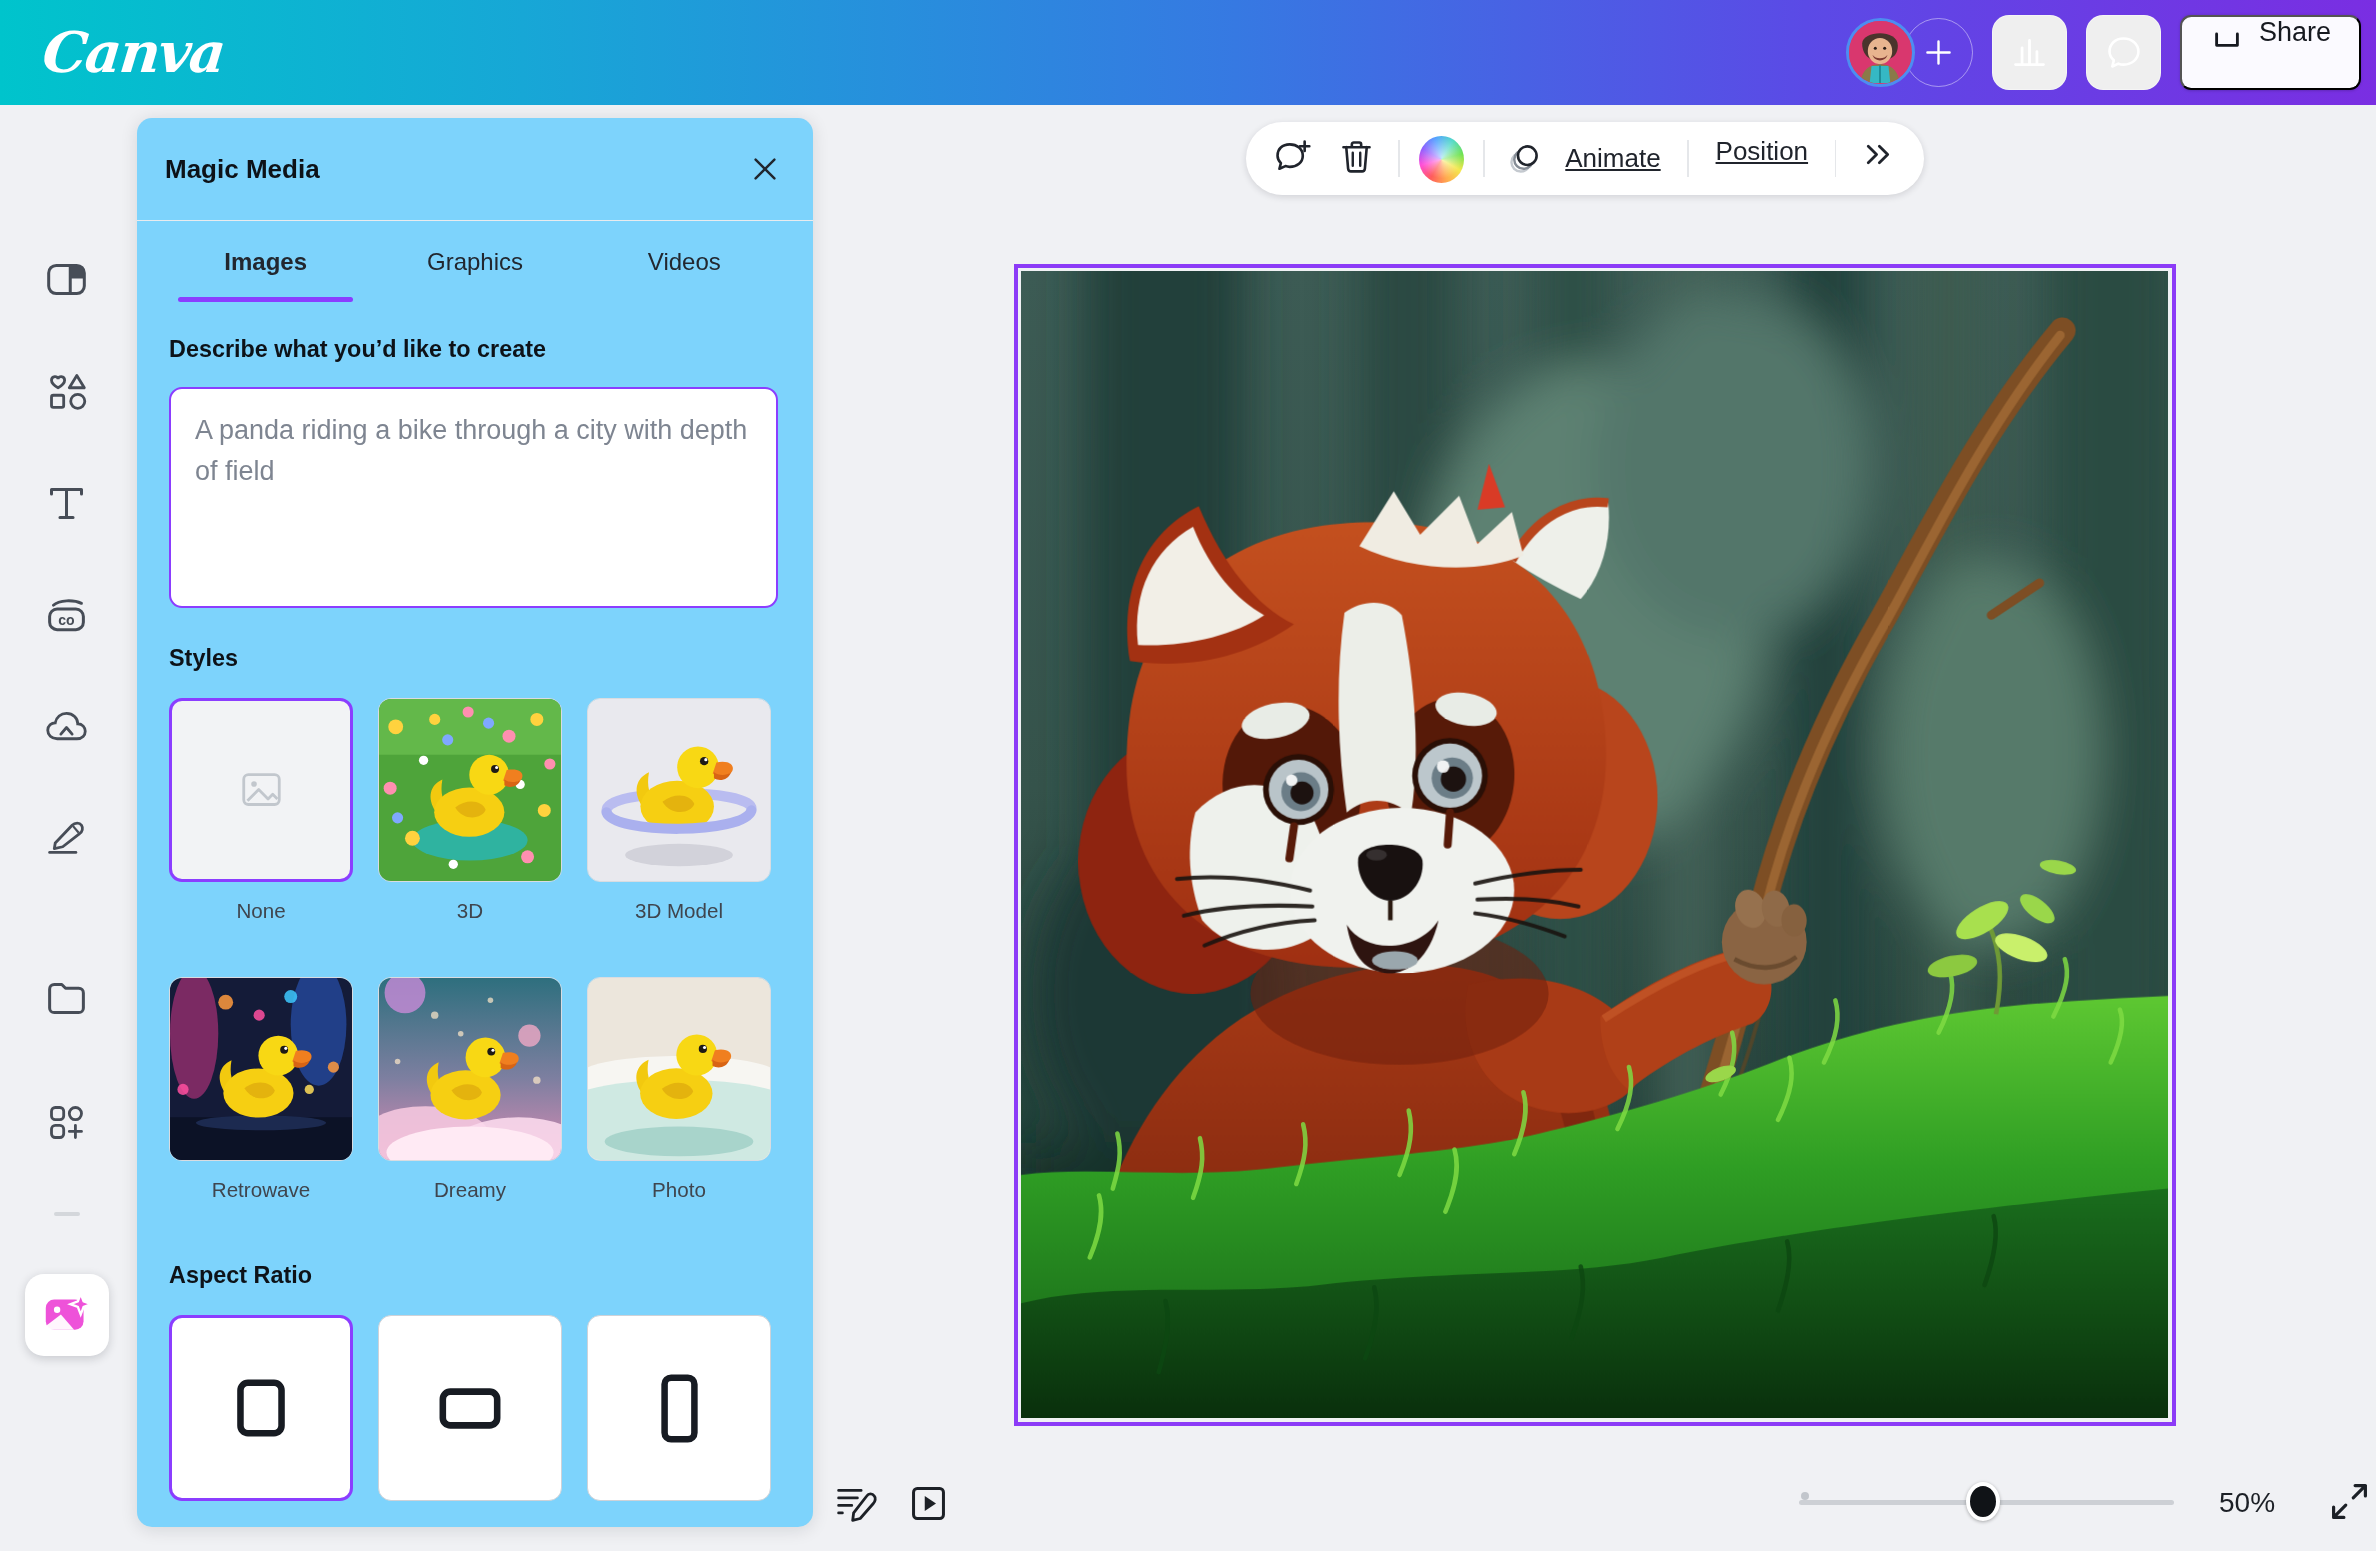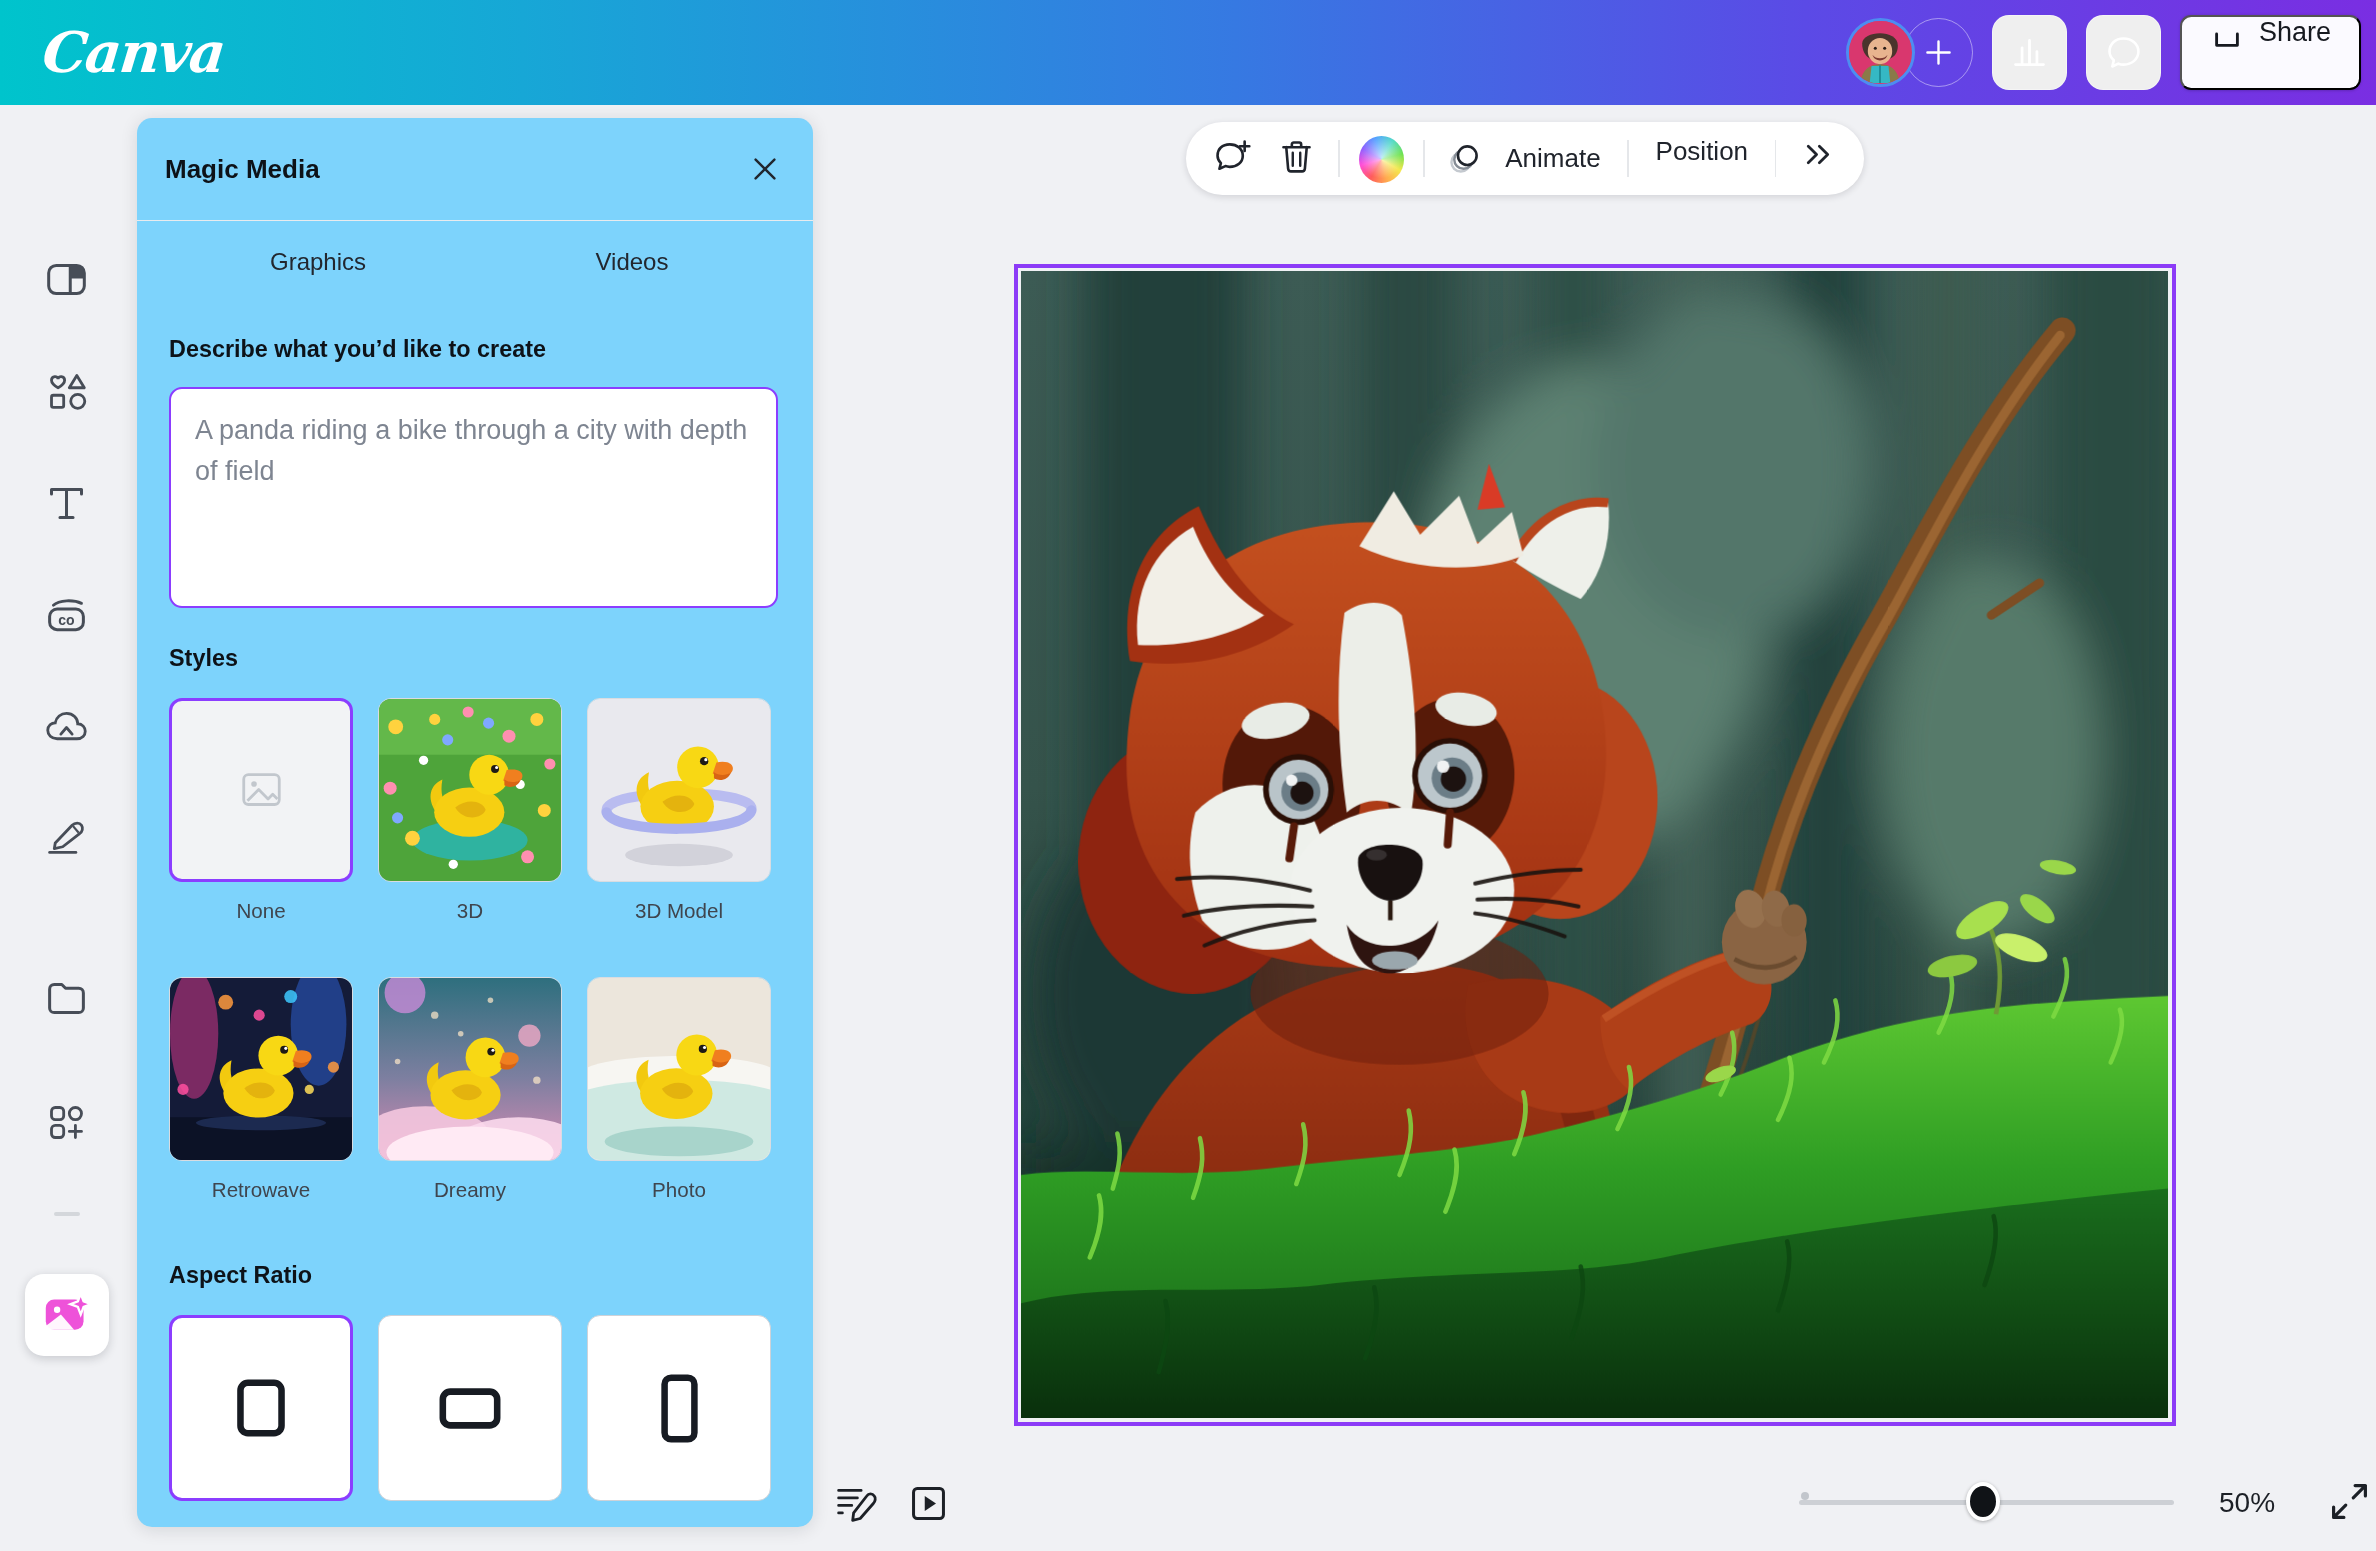--- a/index.html
+++ b/index.html
@@ -59,23 +59,23 @@
     border:1.9px solid #d9dce1; cursor:pointer; }
   .style-tile.selected .style-thumb { border:3.7px solid #8b3dff; background:#f2f3f5;
     display:flex; align-items:center; justify-content:center; }
   .style-thumb svg.fill { position:absolute; inset:0; width:100%; height:100%; }
   .style-label { text-align:center; font-size:20.6px; color:#3f454e; margin-top:17px; }
   .aspect-tile { width:186px; height:186px; border:1.9px solid #ced2d8; border-radius:13px;
     display:flex; align-items:center; justify-content:center; color:#171b22; cursor:pointer; background:#fff; }
   .aspect-tile.selected { border:3.7px solid #8b3dff; }
 
   
-  .canvas-toolbar { position:absolute; left:1186px; top:122px; height:73px; background:#fff;
+  .canvas-toolbar { position:absolute; left:1246px; top:122px; height:73px; background:#fff;
     border-radius:37px; box-shadow:0 1.9px 7.5px rgba(20,24,34,.14); display:flex; align-items:center;
-    padding:0 24px; gap:19px; color:#20242c; }
+    padding:0 24px; gap:19px; color:#20242c;text-decoration:underline; }
   .ct-btn { width:45px; height:45px; display:flex; align-items:flex-start; justify-content:center; color:#20242c; }
   .ct-text { font-size:26px; font-weight:500; padding:0 7.5px; }
   .ct-div { width:1.9px; height:37px; background:#e5e7ea; }
   .colorwheel { width:47px; height:47px; border-radius:50%;
     background:
       radial-gradient(circle at 50% 45%, rgba(255,255,255,.65) 0%, rgba(255,255,255,0) 62%),
       conic-gradient(from 210deg,#ff5c5c,#ff4fd8,#8e5cff,#4fa0ff,#4fd8c8,#6ee24f,#f4e84f,#ffab4f,#ff5c5c); }
   .animate-btn { display:flex; align-items:center; gap:13px; }
 
   .artwork { position:absolute; left:1014px; top:264px; width:1162px; height:1162px;
@@ -235,20 +235,21 @@
   <div class="panel-header">
     <div class="panel-title">Magic Media</div>
     <button class="close-btn" style="background:none;border:none">
       <svg width="32" height="32" viewBox="0 0 34 34">
         <path d="M7,7 L27,27 M27,7 L7,27" stroke="#21262e" stroke-width="2.6" stroke-linecap="round"></path>
       </svg>
     </button>
   </div>
 
   <div class="tabs">
+    <div class="tab active">Images</div>
     <div class="tab">Graphics</div>
     <div class="tab">Videos</div>
   </div>
 
   <div class="panel-body">
     <div class="describe-label">Describe what you’d like to create</div>
     <textarea class="prompt-box" placeholder="A panda riding a bike through a city with depth of field" style=""></textarea>
 
     <div class="section-label">Styles</div>
     <div class="tile-grid">

